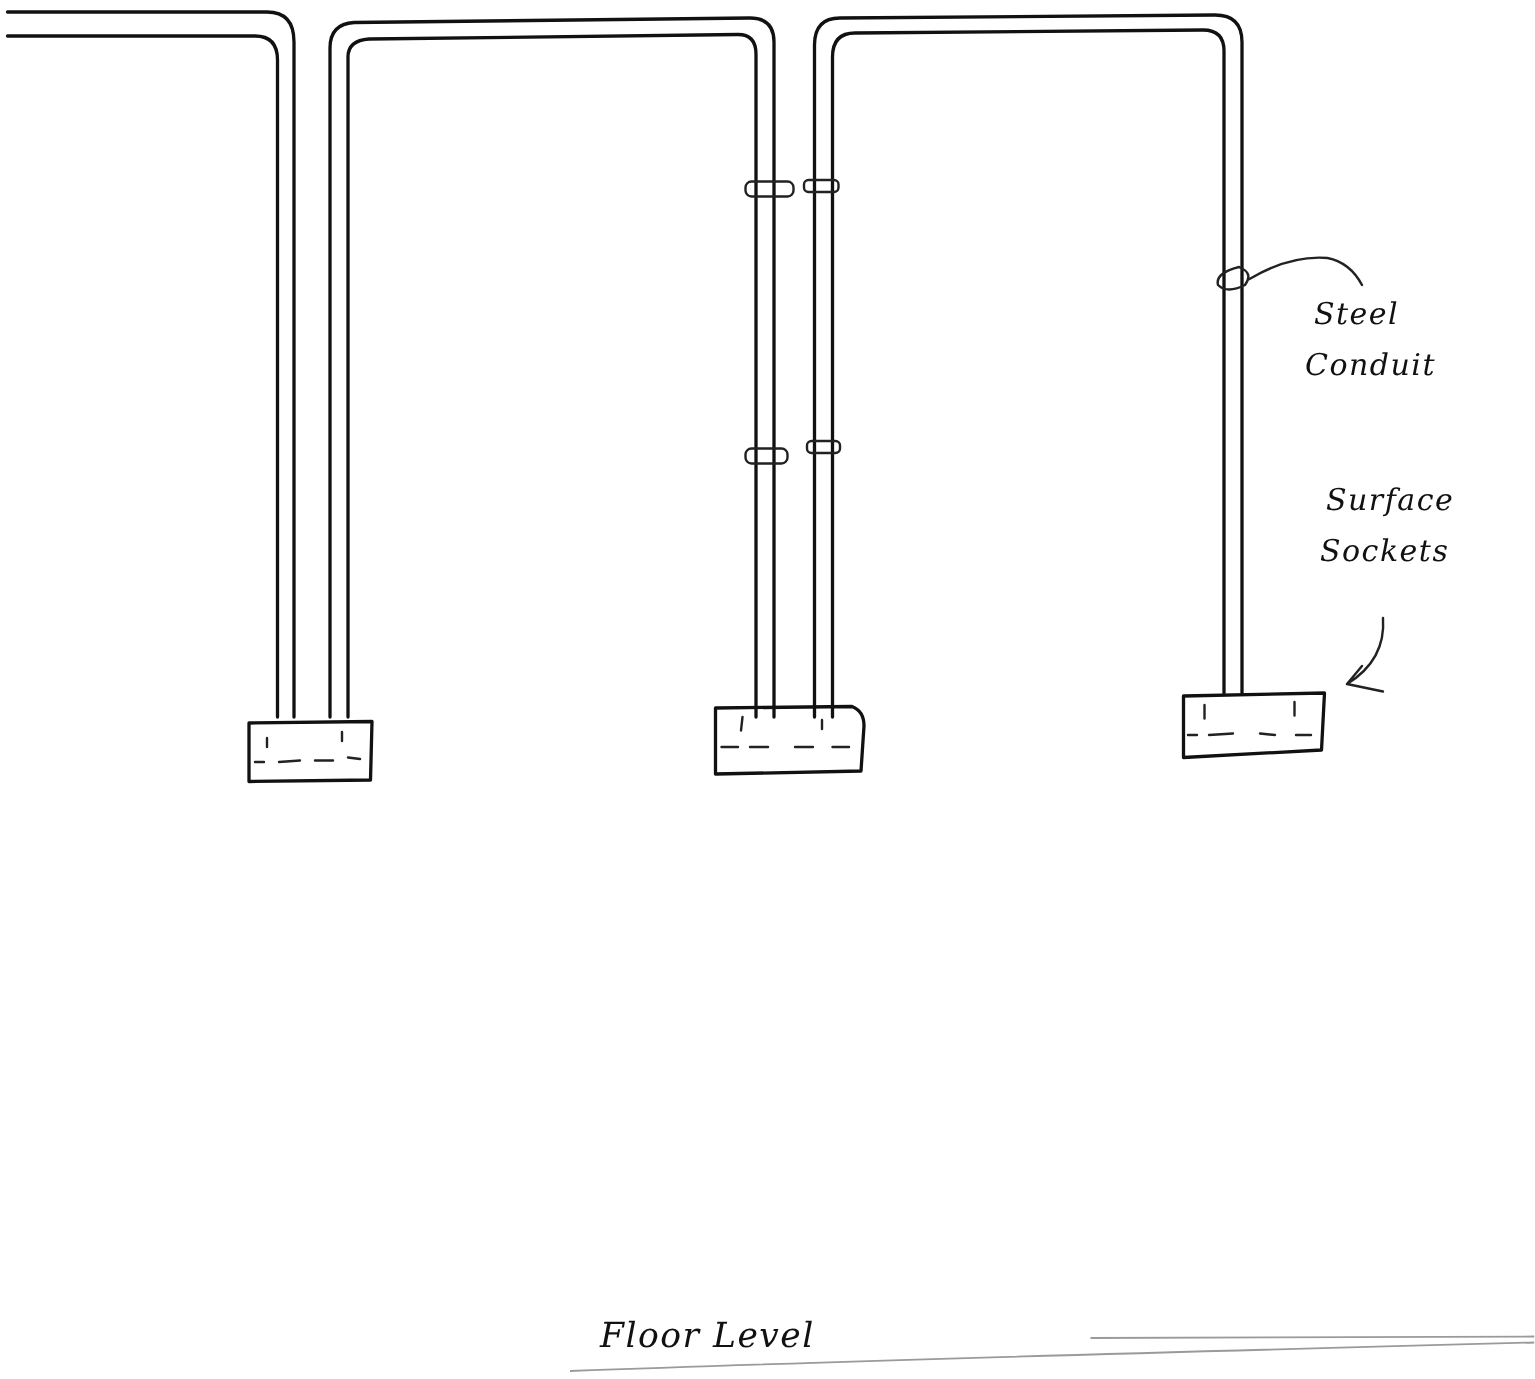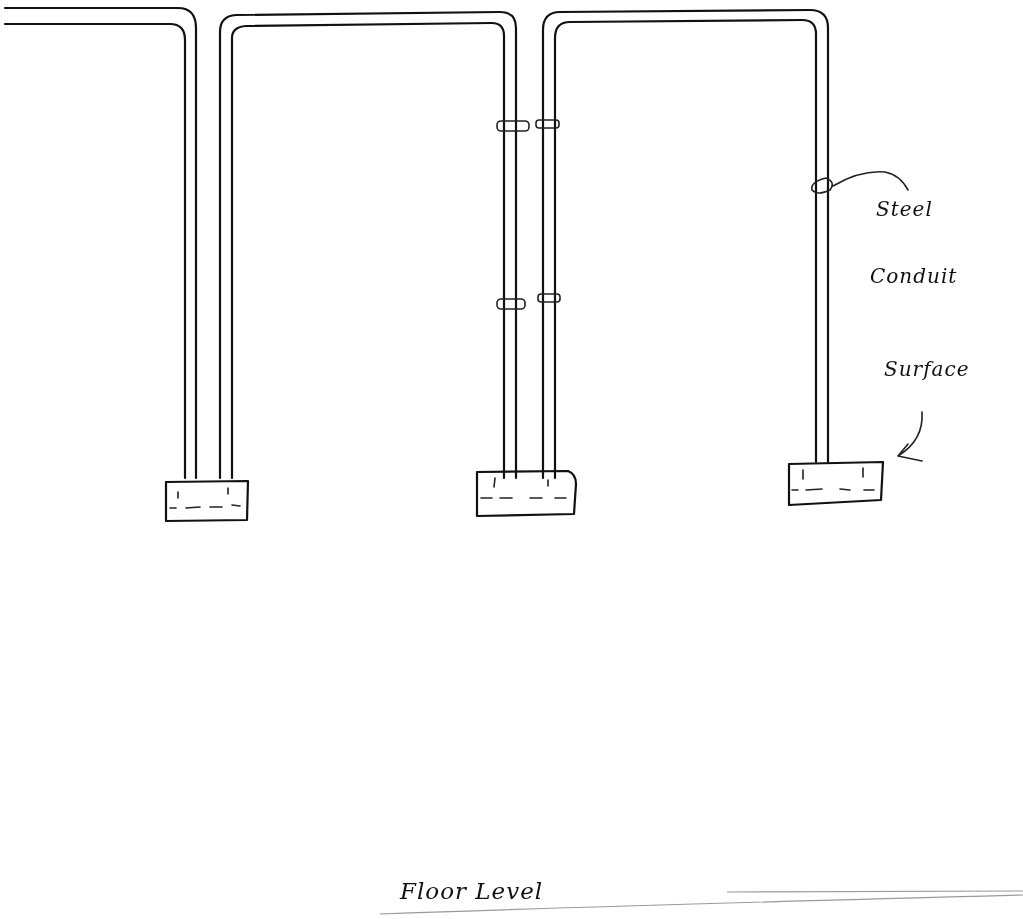--- a/index.html
+++ b/index.html
@@ -70,20 +70,21 @@
   </g>
 
   <g>
     <path class="faint" d="M380,914 Q600,906 1023,895"></path>
     <path class="faint" d="M727,892 L1023,891"></path>
   </g>
 </svg>
 
 <div class="label" style="left:876px; top:192px;">
   <div>Steel</div>
-  <div style="margin-left:-6px;margin-top:33px;">Conduit</div>
+  <div style="margin-left:-6px;">Conduit</div>
 </div>
 
-<div class="label" style="left:884px; top:352px;">
+<div class="label" style="left:884px; top:316px;">
   <div>Surface</div>
+  <div style="margin-left:-4px;">Sockets</div>
 </div>
 
 <div class="label" style="left:400px; top:874px; font-size:23px;">Floor Level</div>
 
 </body></html>

